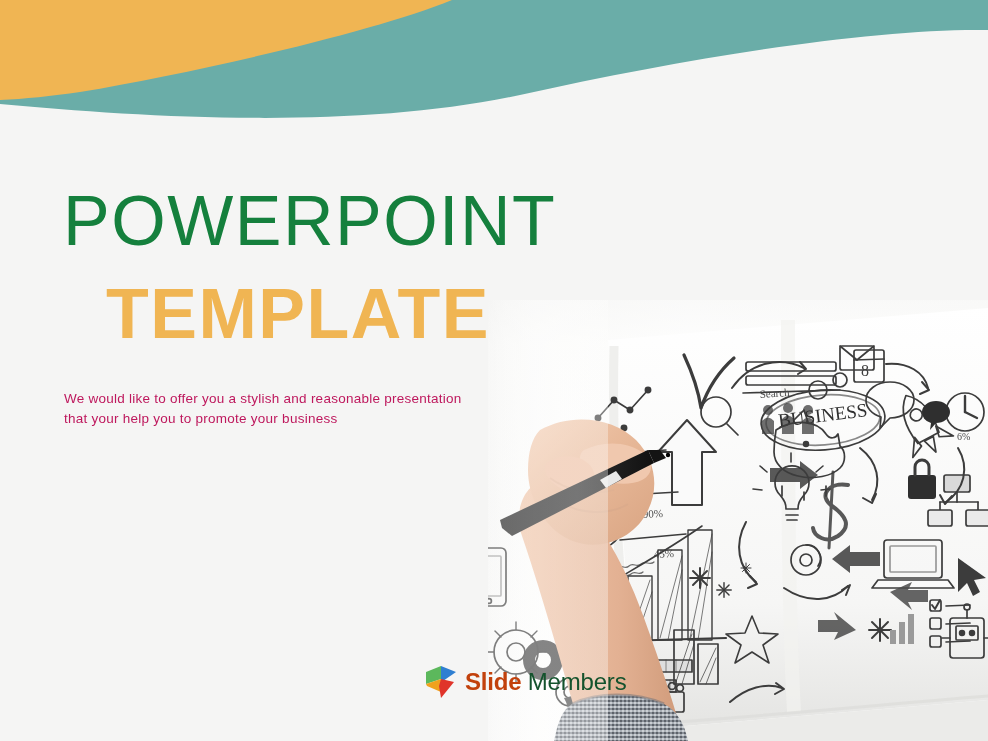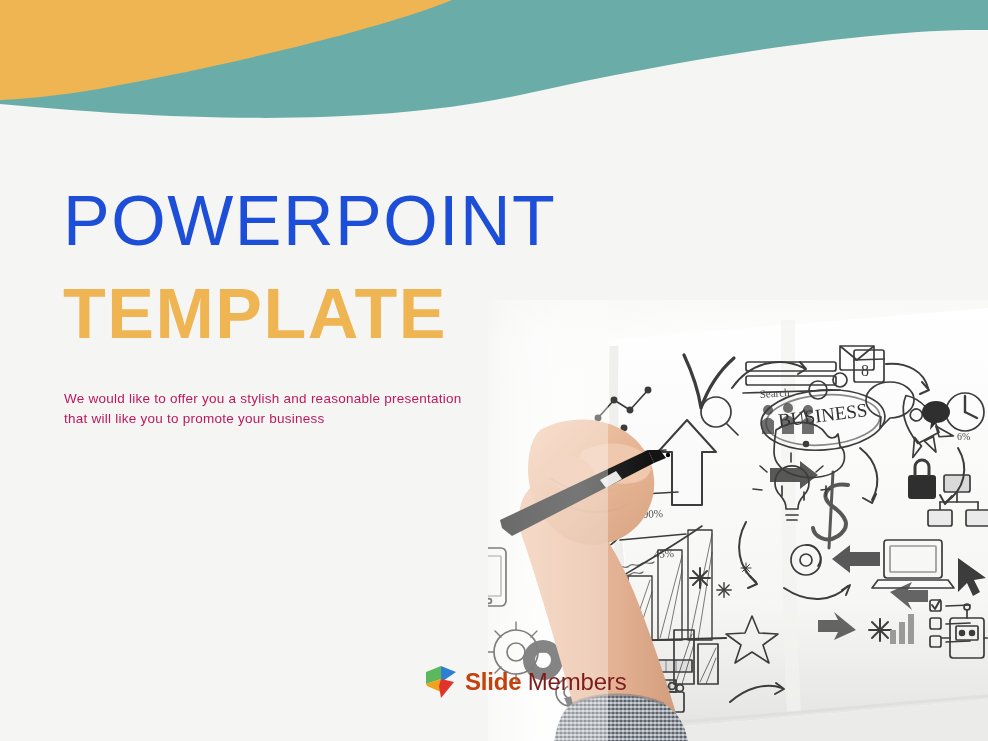--- a/index.html
+++ b/index.html
@@ -33,35 +33,36 @@
     position: absolute;
     left: 63px;
     top: 186px;
     width: 470px;
   }
   .title-line1 {
     font-family: "Liberation Sans", sans-serif;
     font-size: 70px;
     font-weight: 300;
     letter-spacing: 1.5px;
-    color: #1d4ed8;
+    color: #15803d;
     line-height: 1.0;
     margin: 0;
     white-space: nowrap;
   }
   .title-line2 {
     font-family: "Liberation Sans", sans-serif;
     font-size: 70px;
     font-weight: 700;
     letter-spacing: 1.5px;
     color: #f0b553;
     line-height: 1.0;
     margin: 0;
     margin-top: 23px;
     white-space: nowrap;
+    text-align: center;
   }
 
   .subtitle {
     position: absolute;
     left: 64px;
     top: 389px;
     width: 440px;
     font-family: "Liberation Sans", sans-serif;
     font-size: 13.5px;
     font-weight: 400;
@@ -113,21 +114,21 @@
     line-height: 1;
     white-space: nowrap;
     letter-spacing: -0.2px;
   }
   .logo-text .brand-bold {
     font-weight: 700;
     color: #c2410c;
   }
   .logo-text .brand-light {
     font-weight: 400;
-    color: #7f1d1d;
+    color: #14532d;
     text-align: right;
   }
 </style>
 </head>
 <body>
 
 <div class="slide">
 
   <svg class="wave-layer" viewBox="0 0 988 150" width="988" height="150" preserveAspectRatio="none">
 
@@ -140,21 +141,21 @@
              C52,96 24,99 0,100 Z" fill="#f0b553"></path>
   </svg>
 
   <div class="title-block">
     <div class="title-line1">POWERPOINT</div>
     <div class="title-line2">TEMPLATE</div>
   </div>
 
   <div class="subtitle">
     <span class="sub-line">We would like to offer you a stylish and reasonable presentation</span>
-    <span class="sub-line">that will like you to promote your business</span>
+    <span class="sub-line">that your help you to promote your business</span>
   </div>
 
   <div class="tick-artifact"></div>
 
   <div class="photo">
     <svg viewBox="0 0 500 441" width="500" height="441">
       <defs>
         <linearGradient id="paperFade" x1="0" y1="0" x2="1" y2="0">
           <stop offset="0%" stop-color="#f5f5f4"></stop>
           <stop offset="14%" stop-color="#fbfbfa"></stop>

